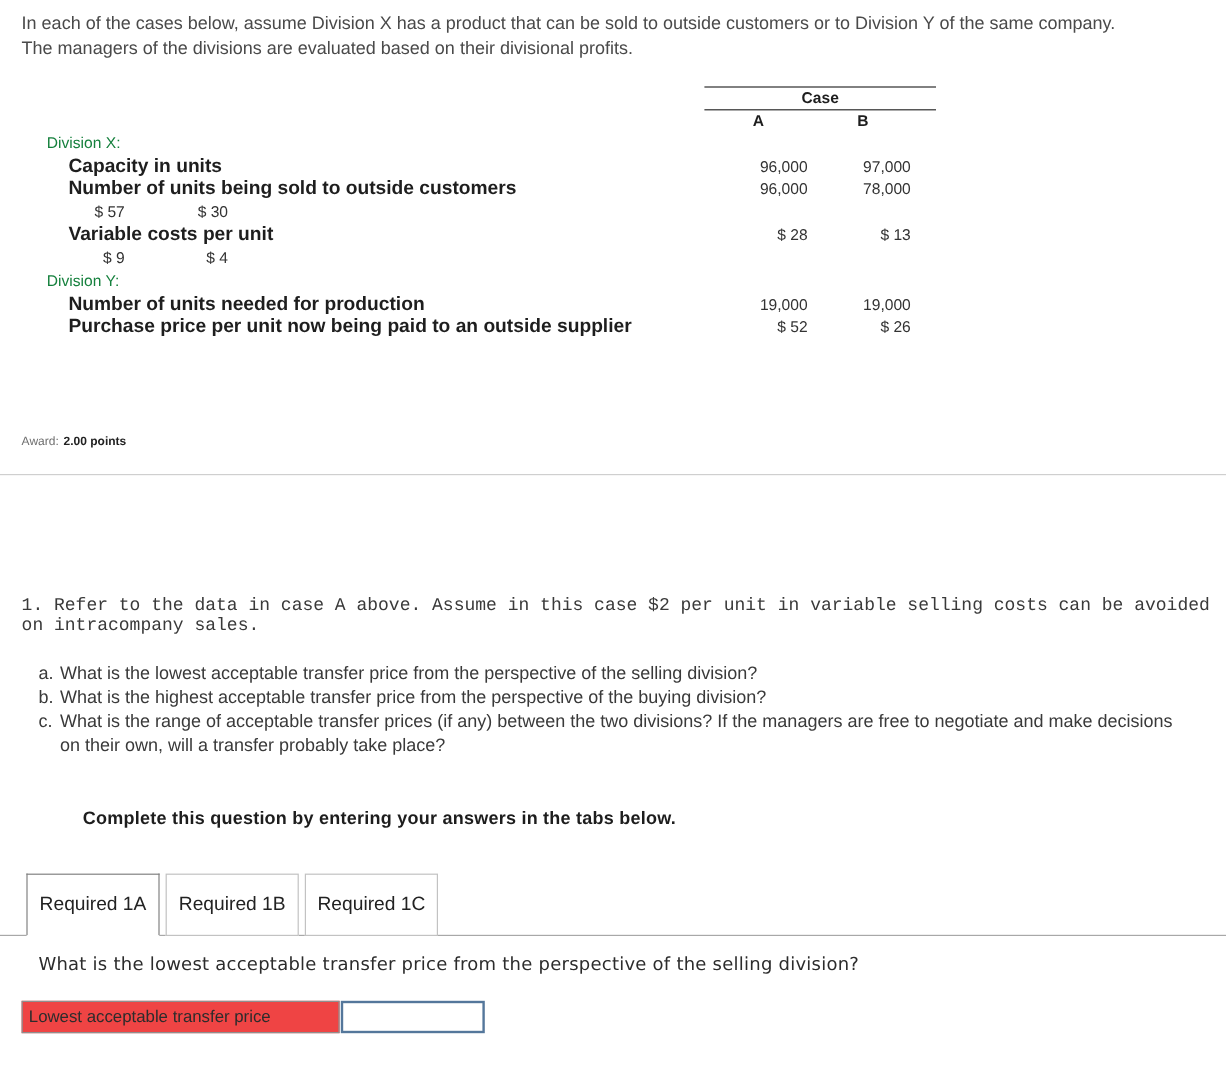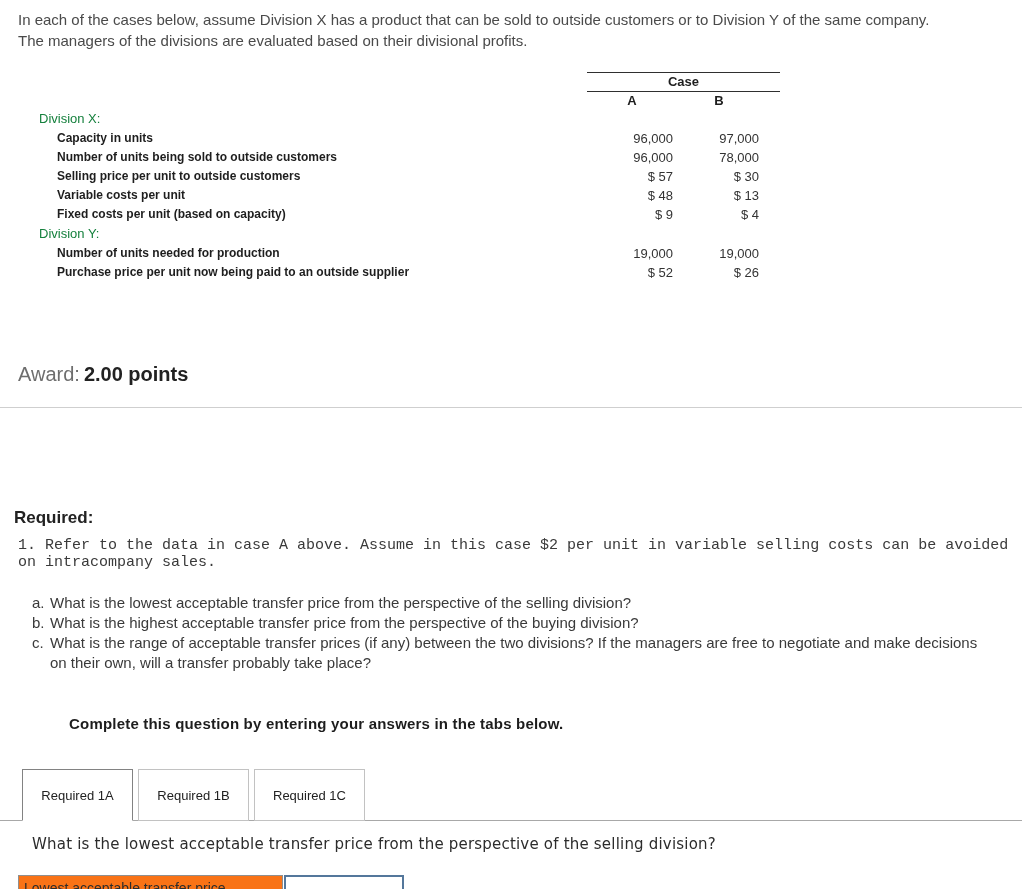--- a/index.html
+++ b/index.html
@@ -11,57 +11,57 @@
   }
   .page { width: 1022px; height: 819px; position: relative; }
 
   
   .intro { padding: 9px 0 0 18px; font-size: 15px; line-height: 21px; color: #4a4a4a; }
   .intro .l1 { white-space: nowrap; overflow: hidden; width: 1004px; }
 
   
   .data-table { margin-top: 21px; padding-left: 18px; width: 780px; }
   .dt-row { display: flex; align-items: flex-start; }
-  .dt-label { flex: 1; padding-left: 39px; font-size: 12px; font-weight: bold; color: #1e1e1e; line-height: 19px; }
+  .dt-label { flex: 1; padding-left: 39px; font-size: 16px; font-weight: bold; color: #1e1e1e; line-height: 19px; }
   .dt-label.sec { padding-left: 21px; font-size: 13px; font-weight: normal; color: #15803d; line-height: 20px; }
   .cell { width: 90px; text-align: right; font-size: 13px; color: #333; line-height: 19px; padding-right: 4px; }
   .cell.b { width: 84px; padding-right: 2px; }
   .sp { width: 19px; }
   .case-box { width: 193px; border-top: 1px solid #2f2f2f; border-bottom: 1px solid #2f2f2f;
               text-align: center; font-size: 13px; font-weight: bold; color: #1e1e1e; line-height: 18px; }
   .cell.hdr { text-align: center; font-weight: bold; color: #1e1e1e; padding-right: 0; line-height: 17px; }
 
   
-  .award { margin-top: 81px; padding-left: 18px; font-size: 20px; color: #6e6e6e; }
+  .award { margin-top: 81px; padding-left: 18px; font-size: 10px; color: #6e6e6e; }
   .award b { color: #222; font-weight: bold; margin-left: 4px; }
   .divider { margin-top: 21px; border-top: 1px solid #cfcfcf; width: 1022px; }
 
   
   .required { margin-top: 100px; }
   .req-heading { padding-left: 14px; font-size: 17px; font-weight: bold; color: #222; }
   .req-item1 { padding-left: 18px; margin-top: 9px; font-size: 15px; color: #3a3a3a; font-family: Liberation Mono, monospace; }
   .sub-items { margin-top: 22px; }
   .sub-item { display: flex; padding-left: 32px; font-size: 15px; line-height: 20px; color: #3a3a3a; }
   .sub-item .letter { width: 18px; flex: none; }
   .sub-item .txt { max-width: 930px; }
   .complete-note { margin-top: 42px; padding-left: 40px; font-size: 15px; font-weight: bold; color: #1d1d1d; letter-spacing: .2px; margin-left: 29px; }
 
   
   .tab-strip { margin-top: 37px; width: 1022px; border-bottom: 1px solid #a8a8a8; display: flex; align-items: flex-end; padding-left: 22px; }
   .tab { width: 111px; height: 52px; margin-right: 5px; margin-bottom: -1px;
          display: flex; align-items: center; justify-content: center;
-         font-size: 13px; color: #222; background: #fff; cursor: pointer;
+         font-size: 16px; color: #222; background: #fff; cursor: pointer;
          border: 1px solid #c2c2c2; }
   .tab.active { border: 1px solid #828282; border-bottom: 1px solid #fff; }
 
   
   .panel-question { margin-top: 14px; padding-left: 32px; font-size: 15px; color: #2c2c2c;
                     font-family: "DejaVu Sans", "Liberation Sans", sans-serif; letter-spacing: .2px; }
   .answer-row { margin-top: 22px; margin-left: 18px; display: flex; align-items: stretch; }
-  .answer-label { width: 265px; height: 27px; border: 1px solid #8f8f8f; background: #f97316;
+  .answer-label { width: 265px; height: 27px; border: 1px solid #8f8f8f; background: #ef4444;
                   font-size: 14px; color: #2c2c2c; line-height: 25px; padding-left: 5px; }
   .answer-input { width: 120px; height: 27px; border: 2px solid #54779b; background: #fff;
                   margin-left: 1px; font-size: 14px; padding: 0 4px; outline: none; }
 </style>
 </head>
 <body>
 
 <div class="page">
 
   <div class="intro">
@@ -90,33 +90,31 @@
       <div class="cell b">97,000</div>
       <div class="sp"></div>
     </div>
     <div class="dt-row">
       <div class="dt-label">Number of units being sold to outside customers</div>
       <div class="cell a">96,000</div>
       <div class="cell b">78,000</div>
       <div class="sp"></div>
     </div>
     <div class="dt-row">
-      <div class="dt-label">Selling price per unit to outside customers</div>
       <div class="cell a">$ 57</div>
       <div class="cell b">$ 30</div>
       <div class="sp"></div>
     </div>
     <div class="dt-row">
       <div class="dt-label">Variable costs per unit</div>
-      <div class="cell a">$ 48</div>
+      <div class="cell a">$ 28</div>
       <div class="cell b">$ 13</div>
       <div class="sp"></div>
     </div>
     <div class="dt-row">
-      <div class="dt-label">Fixed costs per unit (based on capacity)</div>
       <div class="cell a">$ 9</div>
       <div class="cell b">$ 4</div>
       <div class="sp"></div>
     </div>
 
     <div class="dt-row">
       <div class="dt-label sec">Division Y:</div>
     </div>
     <div class="dt-row">
       <div class="dt-label">Number of units needed for production</div>
@@ -132,21 +130,20 @@
     </div>
   </div>
 
   <div class="award">
     <span>Award:</span><b>2.00 points</b>
   </div>
 
   <div class="divider"></div>
 
   <div class="required">
-    <div class="req-heading">Required:</div>
     <div class="req-item1">1. Refer to the data in case A above. Assume in this case $2 per unit in variable selling costs can be avoided on intracompany sales.</div>
     <div class="sub-items">
       <div class="sub-item">
         <div class="letter">a.</div>
         <div class="txt">What is the lowest acceptable transfer price from the perspective of the selling division?</div>
       </div>
       <div class="sub-item">
         <div class="letter">b.</div>
         <div class="txt">What is the highest acceptable transfer price from the perspective of the buying division?</div>
       </div>

